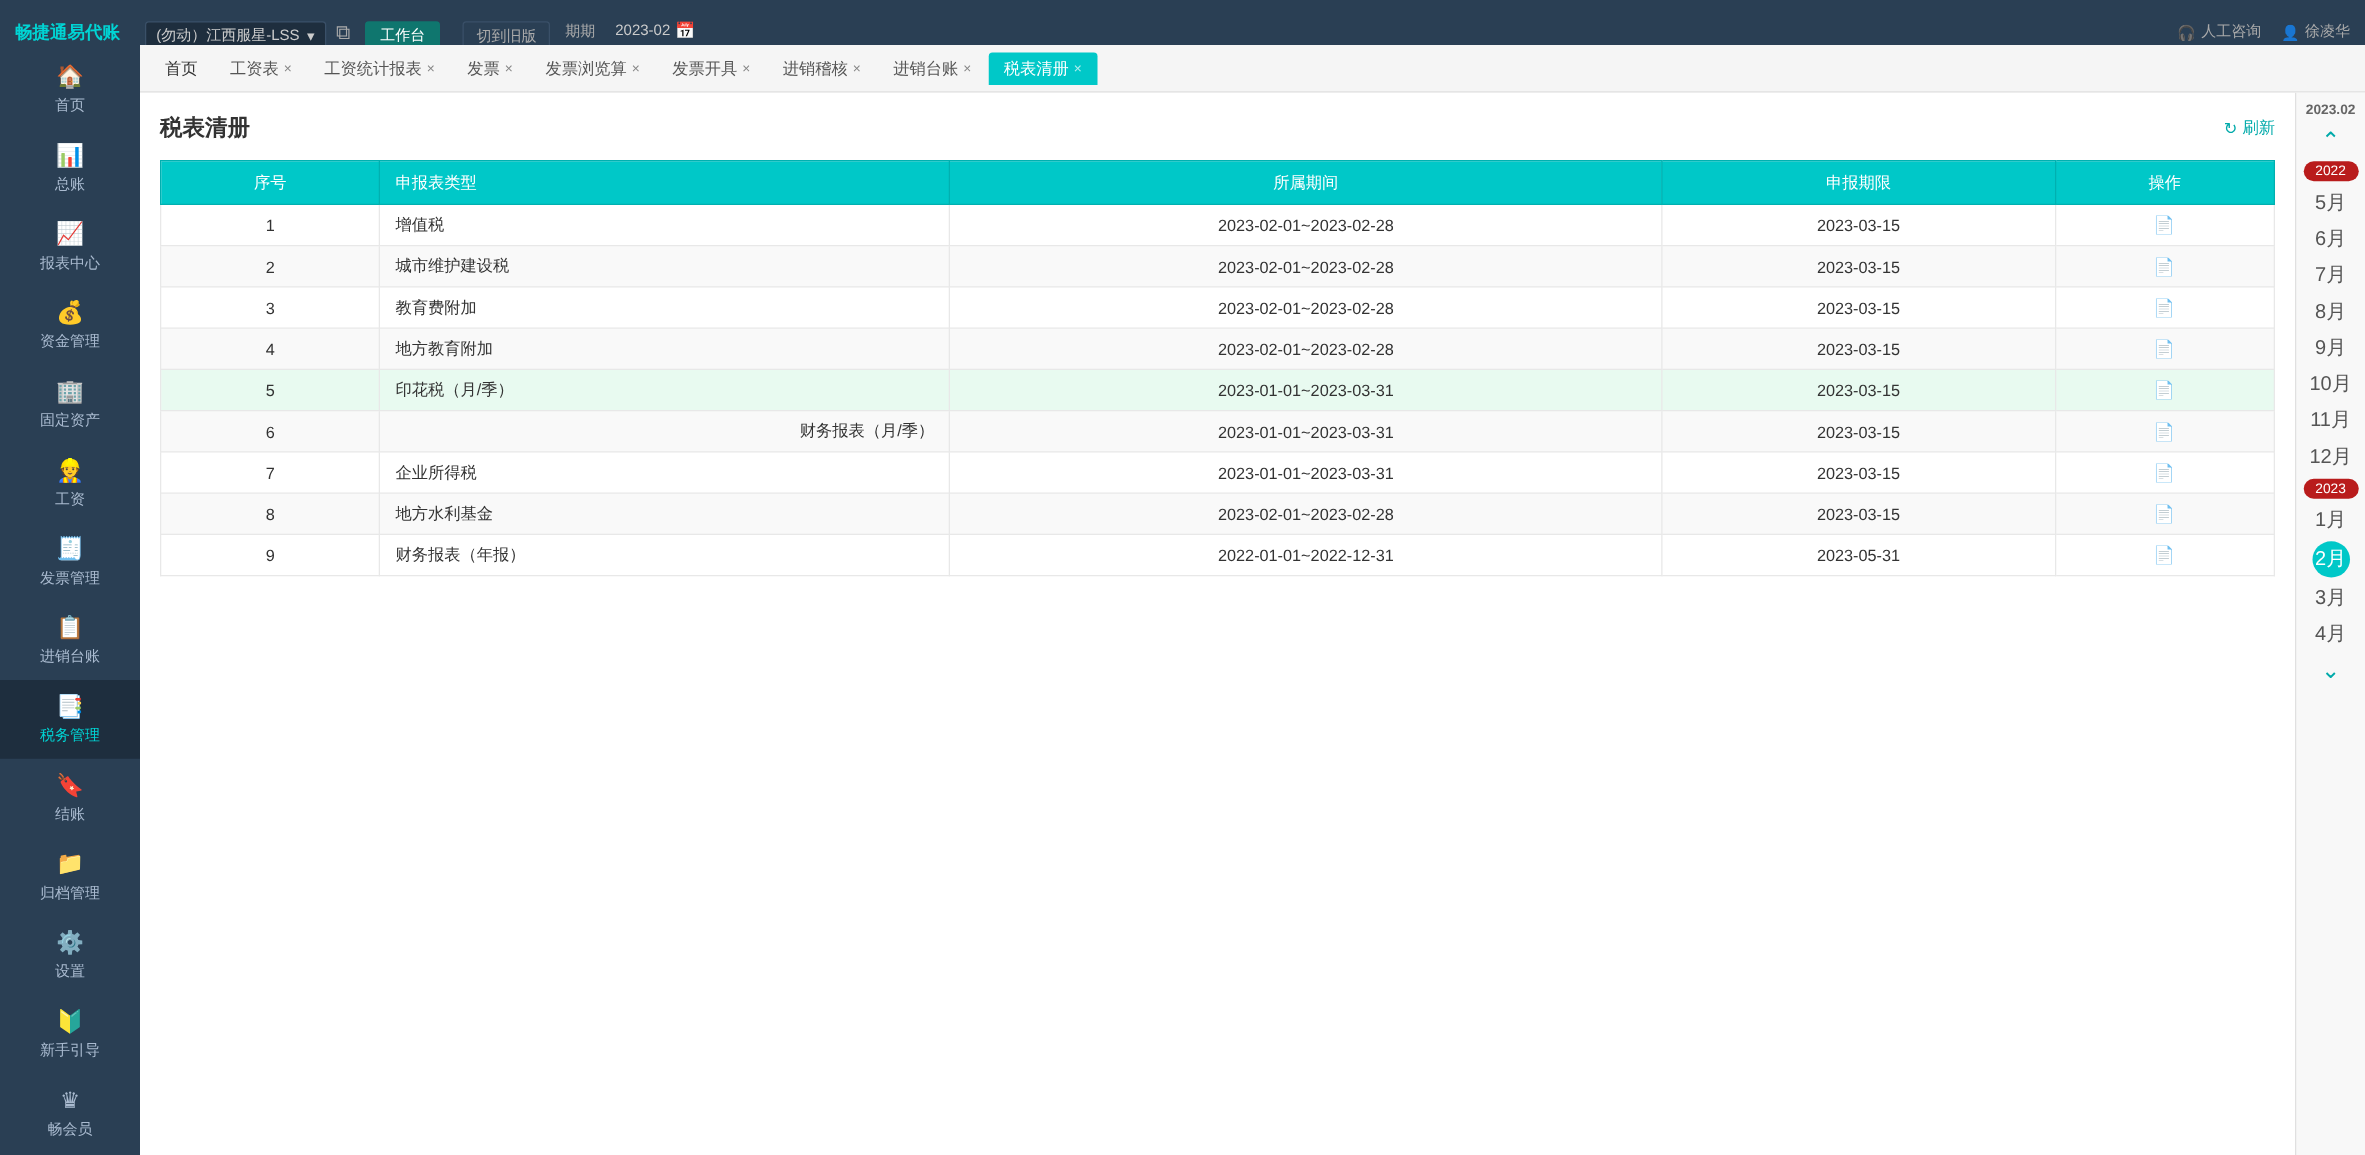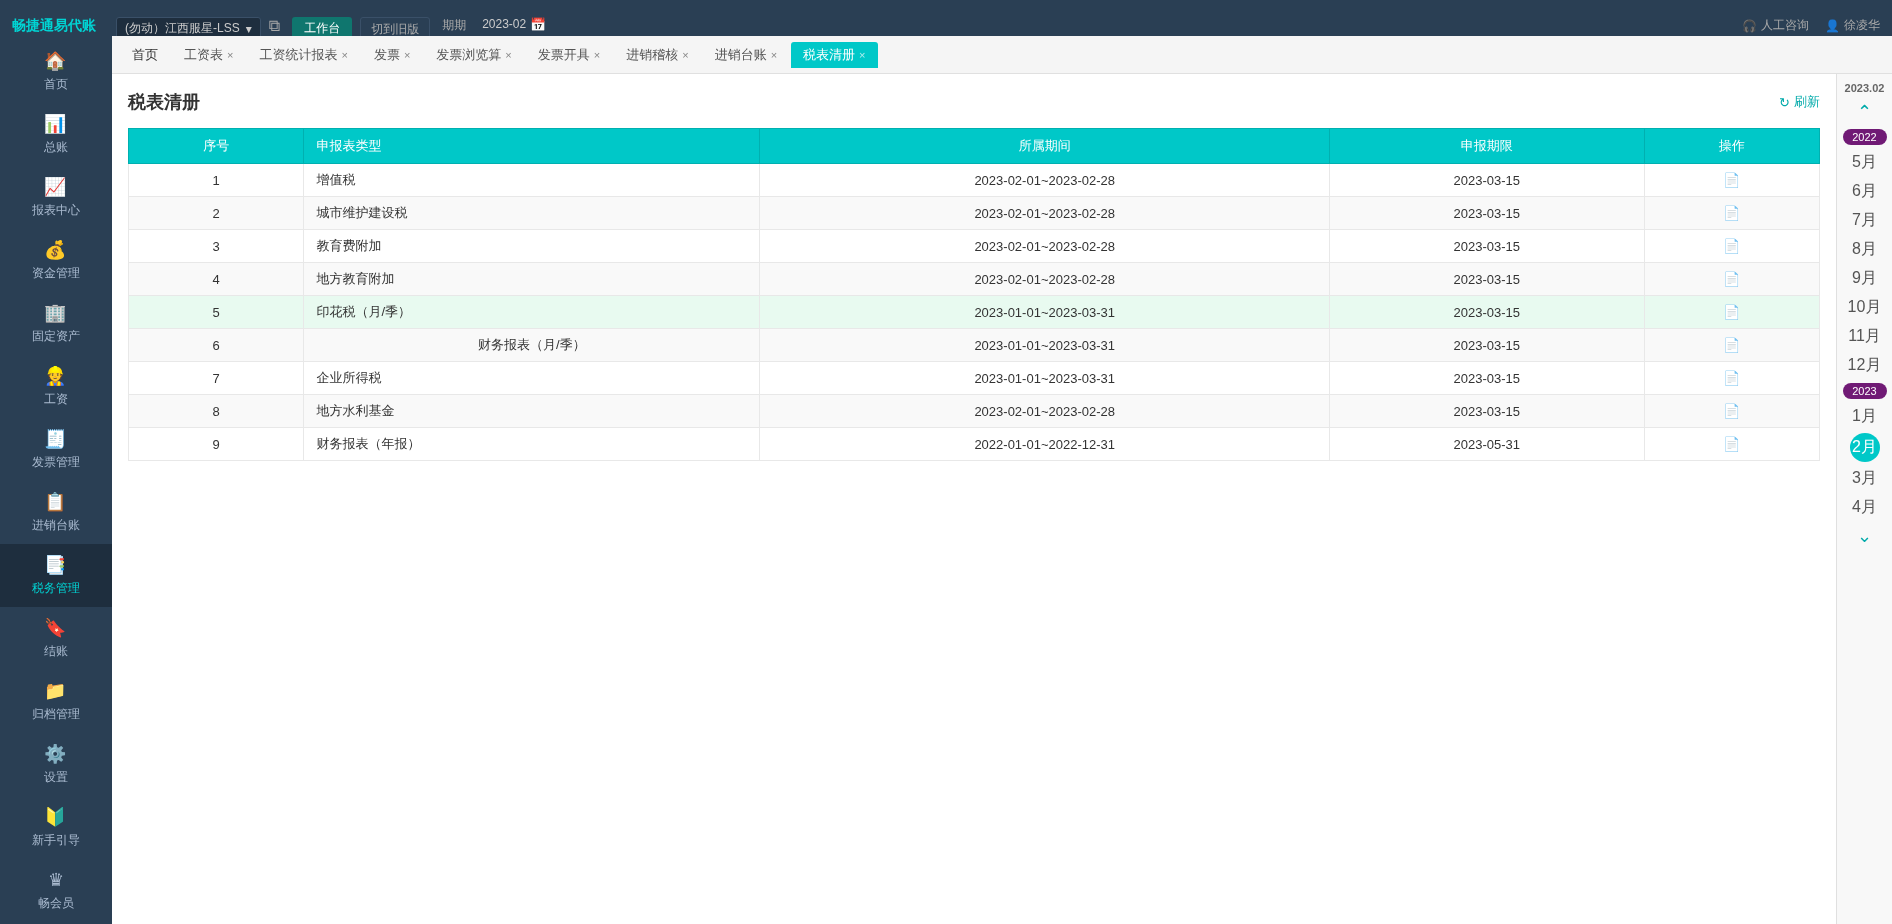--- a/index.html
+++ b/index.html
@@ -212,21 +212,21 @@
       display: flex;
       flex-direction: column;
       align-items: center;
       padding: 4px 0;
       overflow-y: auto;
       flex-shrink: 0;
     }
     .date-sidebar .year-label {
       font-size: 11px;
       color: #fff;
-      background: #701a75;
+      background: #b91c1c;
       padding: 2px 6px;
       border-radius: 8px;
       margin: 3px 0;
       text-align: center;
     }
     .date-sidebar .month-item {
       width: 44px;
       text-align: center;
       padding: 4px 2px;
       font-size: 16px;
@@ -246,21 +246,21 @@
 <body>
 
 <div class="top-bar">
   <span class="logo">畅捷通易代账</span>
   <div class="company-select">
     <span>(勿动）江西服星-LSS</span>
     <span>▾</span>
   </div>
   <span style="margin-left:8px; color:#aaa; font-size:16px;">⧉</span>
   <button class="btn-workspace" style="margin-left:12px;">工作台</button>
-  <button class="btn-old" style="margin-left:8px;">切到旧版</button>
+  <button class="btn-old" style="margin-left:18px;">切到旧版</button>
   <span style="margin-left:12px; color:#aaa; font-size:12px;">期期</span>
   <span style="margin-left:16px; color:#ccc; font-size:12px;">2023-02</span>
   <span style="margin-left:4px; color:#aaa;">📅</span>
   <div class="top-actions">
     <span style="display:flex;align-items:center;gap:4px;cursor:pointer;">
       <span>🎧</span>
       <span>人工咨询</span>
     </span>
     <span style="display:flex;align-items:center;gap:4px;cursor:pointer;">
       <span>👤</span>
@@ -431,21 +431,21 @@
               </tr>
               <tr class="highlighted">
                 <td>5</td>
                 <td style="text-align: left;">印花税（月/季）</td>
                 <td>2023-01-01~2023-03-31</td>
                 <td>2023-03-15</td>
                 <td><span class="action-icon">📄</span></td>
               </tr>
               <tr>
                 <td>6</td>
-                <td style="text-align: center;">财务报表（月/季）</td>
+                <td style="text-align: right;">财务报表（月/季）</td>
                 <td>2023-01-01~2023-03-31</td>
                 <td>2023-03-15</td>
                 <td><span class="action-icon">📄</span></td>
               </tr>
               <tr>
                 <td>7</td>
                 <td style="text-align: left;">企业所得税</td>
                 <td>2023-01-01~2023-03-31</td>
                 <td>2023-03-15</td>
                 <td><span class="action-icon">📄</span></td>

